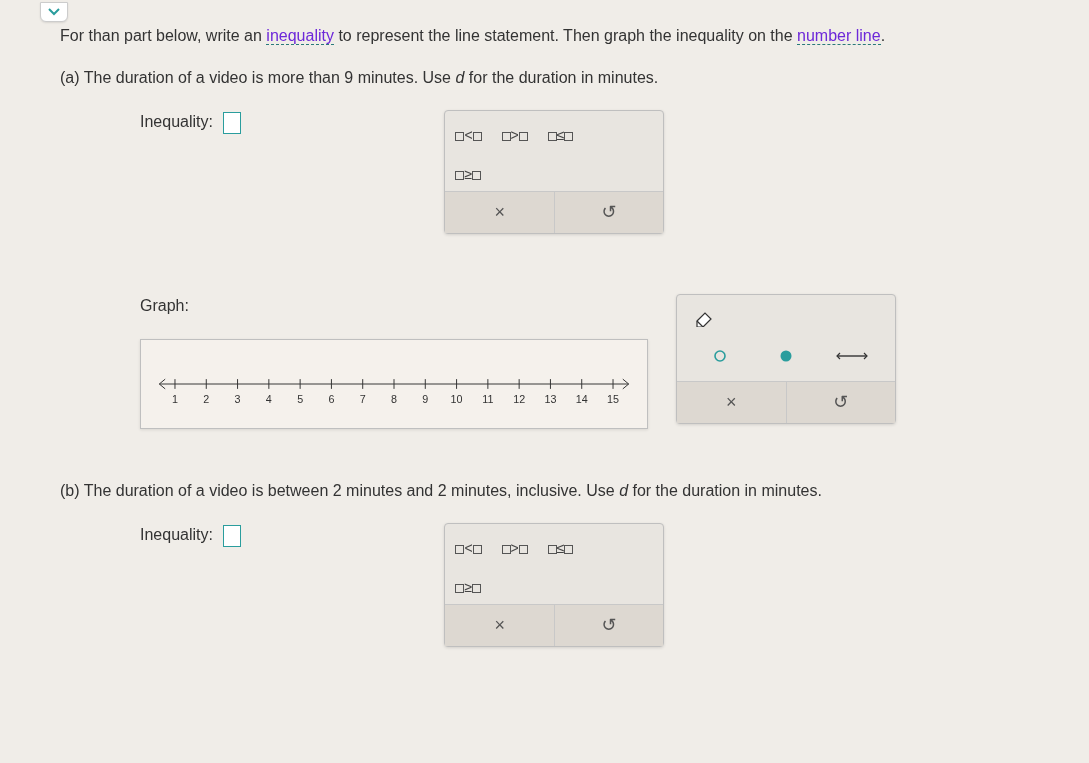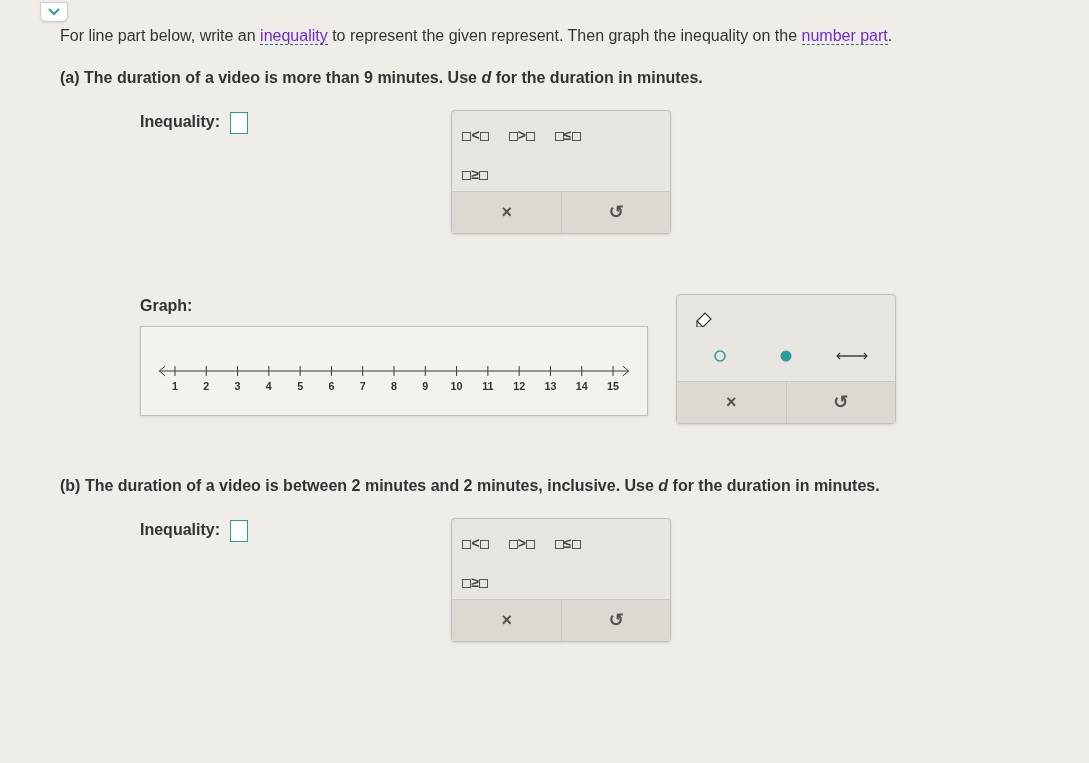--- a/index.html
+++ b/index.html
@@ -34,21 +34,20 @@
   .prompt {
     margin-bottom: 18px;
   }
   .link {
     color: #6d28d9;
     border-bottom: 1px dashed #2a7a7a;
     cursor: pointer;
   }
   .part {
     margin-bottom: 30px;
-    font-weight: bold;
   }
   .part-text {
     margin-bottom: 20px;
   }
   .ineq-row {
     display: flex;
     align-items: flex-start;
     margin-left: 80px;
     gap: 33px;
   }
@@ -99,21 +98,21 @@
   }
   .op-footer > div:first-child {
     border-right: 1px solid #c8c8c8;
   }
   .graph-section {
     margin-top: 60px;
     margin-left: 80px;
     display: flex;
     align-items: flex-start;
   }
-  .graph-label { margin-bottom: 8px; }
+  .graph-label { margin-bottom: 21px; }
   .number-line-box {
     width: 508px;
     height: 90px;
     border: 1px solid #bfbfbf;
     background: #f5f1ec;
     box-shadow: 0 1px 3px rgba(0,0,0,.1);
     position: relative;
     margin-right: 28px;
   }
   .nl-svg { width: 100%; height: 100%; }
@@ -164,21 +163,21 @@
 
 <div class="corner-toggle">
   <svg width="14" height="10" viewBox="0 0 14 10">
       <path d="M2 2 L7 7 L12 2" fill="none" stroke="#2a9d9d" stroke-width="2"></path>
     </svg>
 </div>
 
 <div class="content">
 
   <p class="prompt">
-    <span>For line part below, write an </span><span class="link">inequality</span><span> to represent the given represent. Then graph the inequality on the </span><span class="link">number part</span><span>.</span>
+    <span>For than part below, write an </span><span class="link">inequality</span><span> to represent the line statement. Then graph the inequality on the </span><span class="link">number line</span><span>.</span>
   </p>
 
   <div class="part">
     <p class="part-text">
       <span>(a) The duration of a video is more than 9 minutes. Use </span><span class="italic">d</span><span> for the duration in minutes.</span>
     </p>
 
     <div class="ineq-row">
       <div>
         <span class="ineq-label">Inequality:</span>

